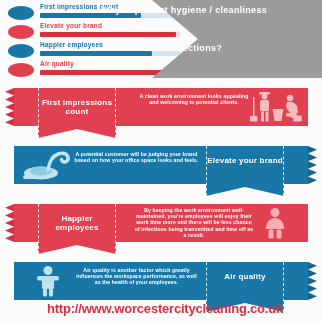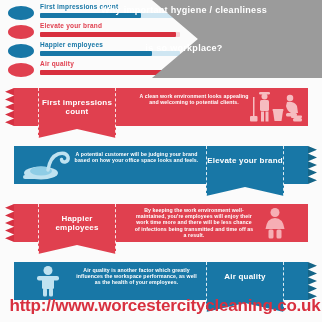--- a/index.html
+++ b/index.html
@@ -95,21 +95,21 @@
 
   .band-icon{position:absolute;top:3px;width:54px;height:32px;}
   .band-icon.right{right:6px;}
   .band-icon.left{left:8px;}
   .band-icon svg{width:100%;height:100%;display:block;}
 
   
   .footer-url{
     position:absolute;left:0;right:0;bottom:6px;
     text-align:center;color:#d8303f;
-    font-size:17px;font-weight:bold;letter-spacing:-.2px;padding-left:8px;
+    font-size:13px;font-weight:bold;letter-spacing:-.2px;padding-left:8px;
   }
 </style>
 </head>
 <body>
 
 <div class="infographic">
 
   <div class="legend">
 
     <div class="legend-row">
@@ -141,21 +141,21 @@
       <div class="legend-label red">Air quality</div>
       <div class="legend-track red">
         <div class="legend-fill red" style="width:96%"></div>
       </div>
     </div>
 
   </div>
 
   <div class="header-arrow"></div>
   <div class="header-title">Why important hygiene / cleanliness</div>
-  <div class="header-sub">is so workplace?</div>
+  <div class="header-sub">is so infections?</div>
 
   <div class="band red" style="top:88px">
     <div class="bar"></div>
     <div class="zig left"></div>
     <div class="band-text right-side">A clean work environment looks appealing and welcoming to potential clients.</div>
     <div class="band-icon right">
       <svg viewBox="0 0 108 64">
         <g fill="#f6bcc0">
 
           <rect x="22" y="2" width="22" height="5" rx="2.5"></rect>

